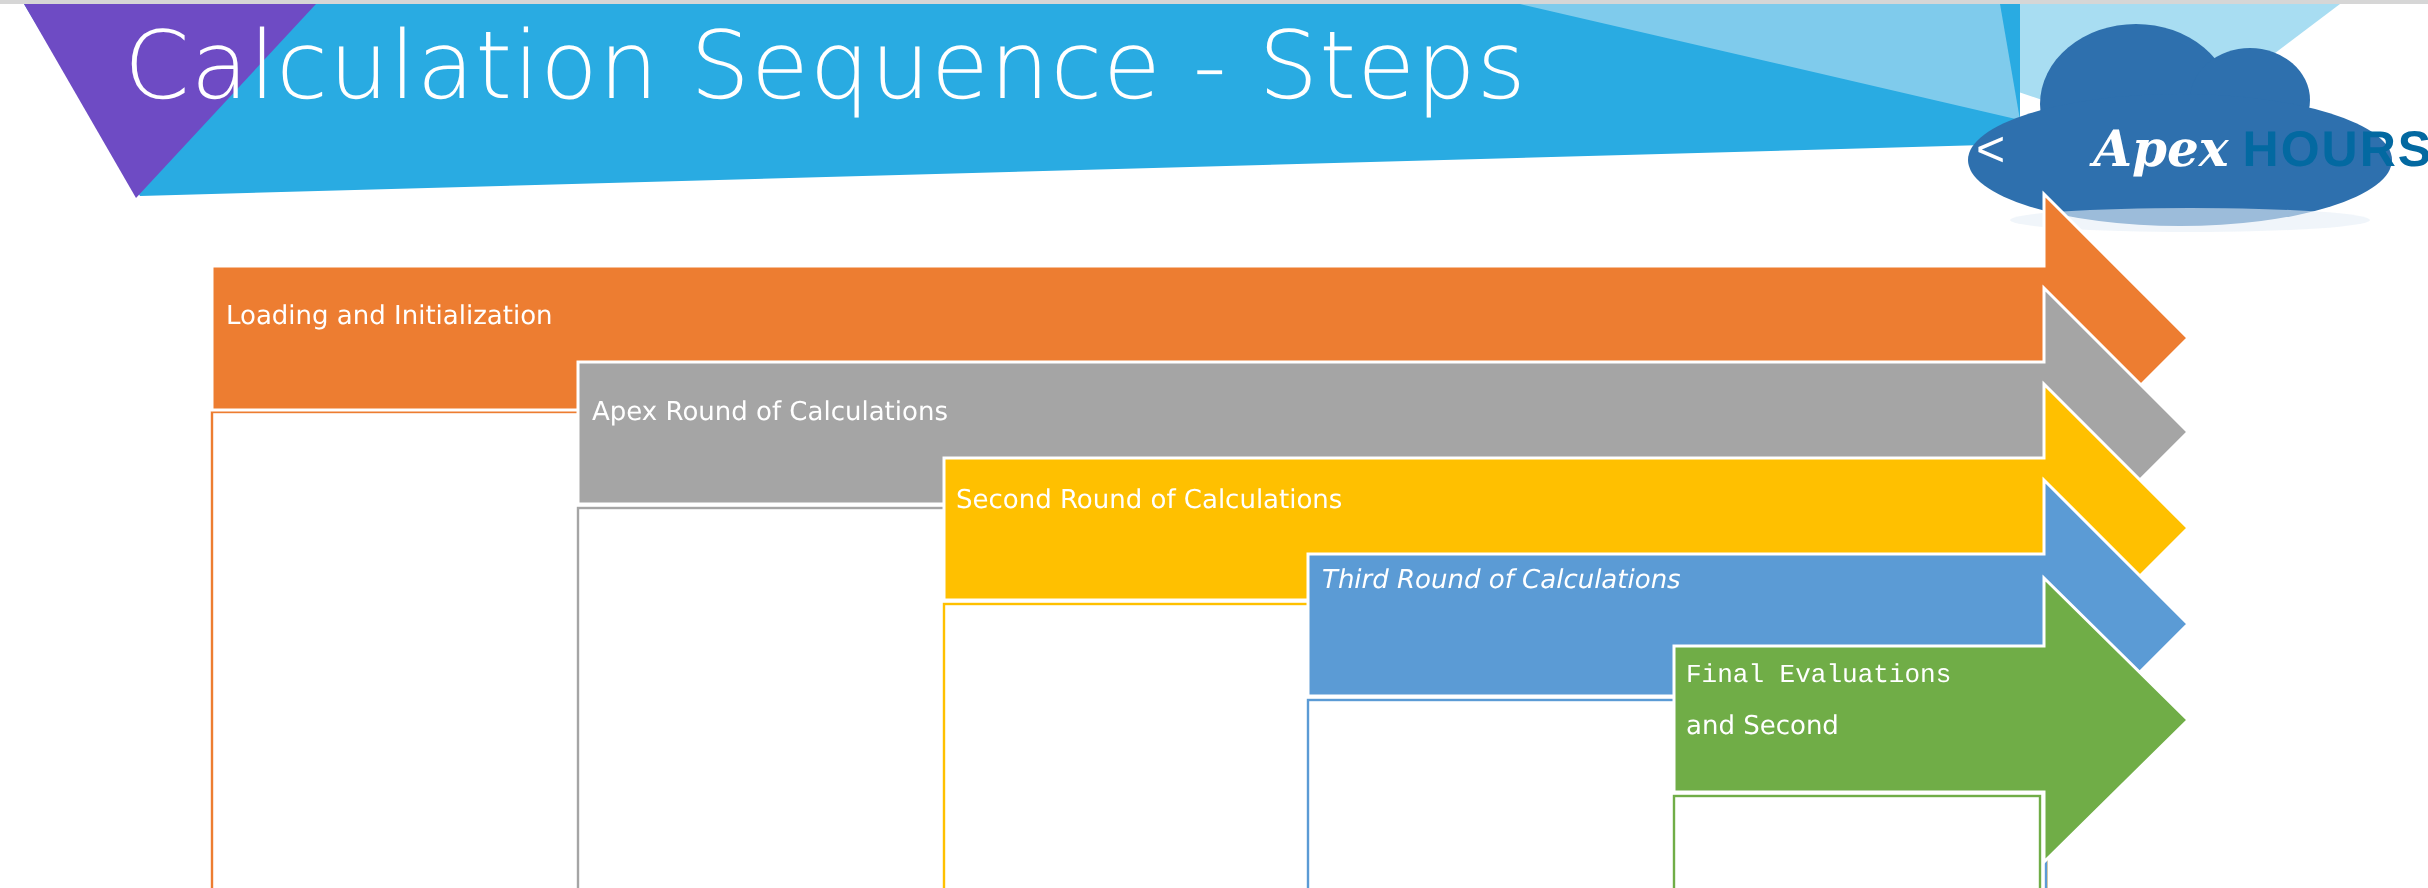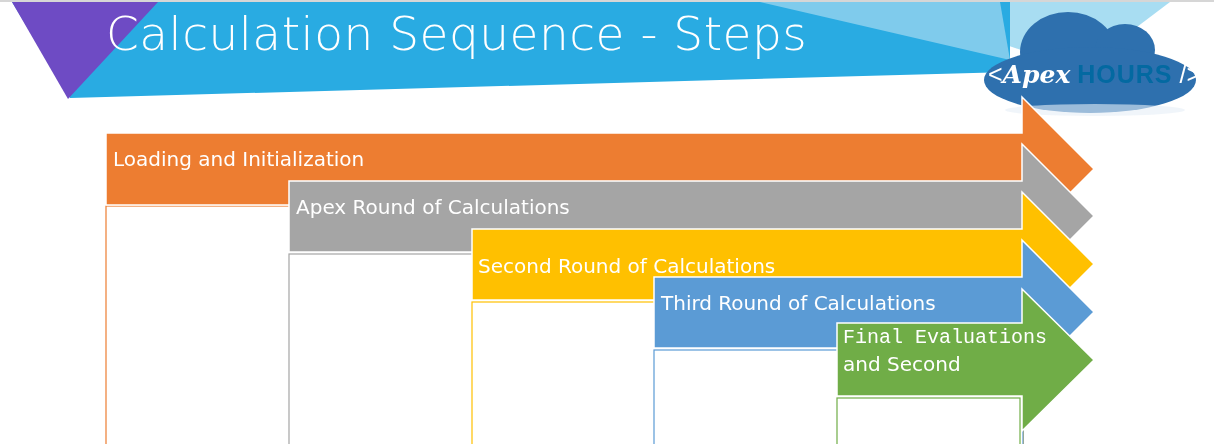--- a/index.html
+++ b/index.html
@@ -1,24 +1,24 @@
 <!DOCTYPE html>
 <html><head>
 <meta charset="utf-8">
 <style>
   html, body { margin: 0; padding: 0; }
   body { width: 1214px; height: 444px; position: relative; overflow: hidden; background: #ffffff; font-family: "Liberation Sans", "DejaVu Sans", sans-serif; }
   .topline { position: absolute; left: 0; top: 0; width: 1214px; height: 2px; background: #d6d6d6; }
   svg.bg { position: absolute; left: 0; top: 0; }
-  .title { position: absolute; left: 62px; top: 6px; font-size: 47px; color: #ffffff; font-family: "DejaVu Sans", sans-serif; font-weight: 300; letter-spacing: 0.5px; white-space: nowrap; margin-left: 44px; }
+  .title { position: absolute; left: 62px; top: 6px; font-size: 47px; color: #ffffff; font-family: "DejaVu Sans", sans-serif; font-weight: 300; letter-spacing: 0.5px; white-space: nowrap; }
   .logo-text { position: absolute; left: 988px; top: 60px; width: 210px; font-size: 25px; color: #ffffff; white-space: nowrap; }
-  .logo-text .apex { font-family: "DejaVu Serif", serif; font-style: italic; font-weight: bold; }
+  .logo-text .apex { font-family: "DejaVu Serif", serif; font-style: italic; font-weight: bold; margin-left: 44px; }
   .logo-text .hours { font-family: "Liberation Sans", sans-serif; font-weight: bold; color: #0369a1; letter-spacing: 1px; }
   .logo-text .br { font-family: "Liberation Sans", sans-serif; }
-  .step-label { position: absolute; color: #ffffff; font-size: 20px; font-family: "DejaVu Sans", sans-serif; line-height: 26px; white-space: nowrap; }
+  .step-label { position: absolute; color: #ffffff; font-size: 13px; font-family: "DejaVu Sans", sans-serif; line-height: 26px; white-space: nowrap; }
 </style>
 </head>
 <body>
 
 <div class="topline"></div>
 
 <svg class="bg" width="1214" height="444" viewBox="0 0 1214 444">
 
   <g>
     <polygon points="880,2 1170,2 1080,70" fill="#A8DDF2"></polygon>
@@ -52,16 +52,16 @@
 <div class="title">Calculation Sequence - Steps</div>
 
 <div class="logo-text">
   <span class="br">&lt;</span><span class="apex">Apex</span>
   <span class="hours">HOURS</span>
   <span class="br">/&gt;</span>
 </div>
 
 <div class="step-label" style="left:113px; top:146px;">Loading and Initialization</div>
 <div class="step-label" style="left:296px; top:194px;">Apex Round of Calculations</div>
-<div class="step-label" style="left:478px; top:253px;">Second Round of Calculations</div>
-<div class="step-label" style="left:661px; top:290px;">Third Round of Calculations</div>
+<div class="step-label" style="left:478px; top:238px;">Second Round of Calculations</div>
+<div class="step-label" style="left:661px; top:278px;font-style:italic;">Third Round of Calculations</div>
 <div class="step-label" style="left:843px; top:325px;font-family:Liberation Mono, monospace;">Final Evaluations</div>
 <div class="step-label" style="left:843px; top:351px;">and Second</div>
 
 </body></html>

